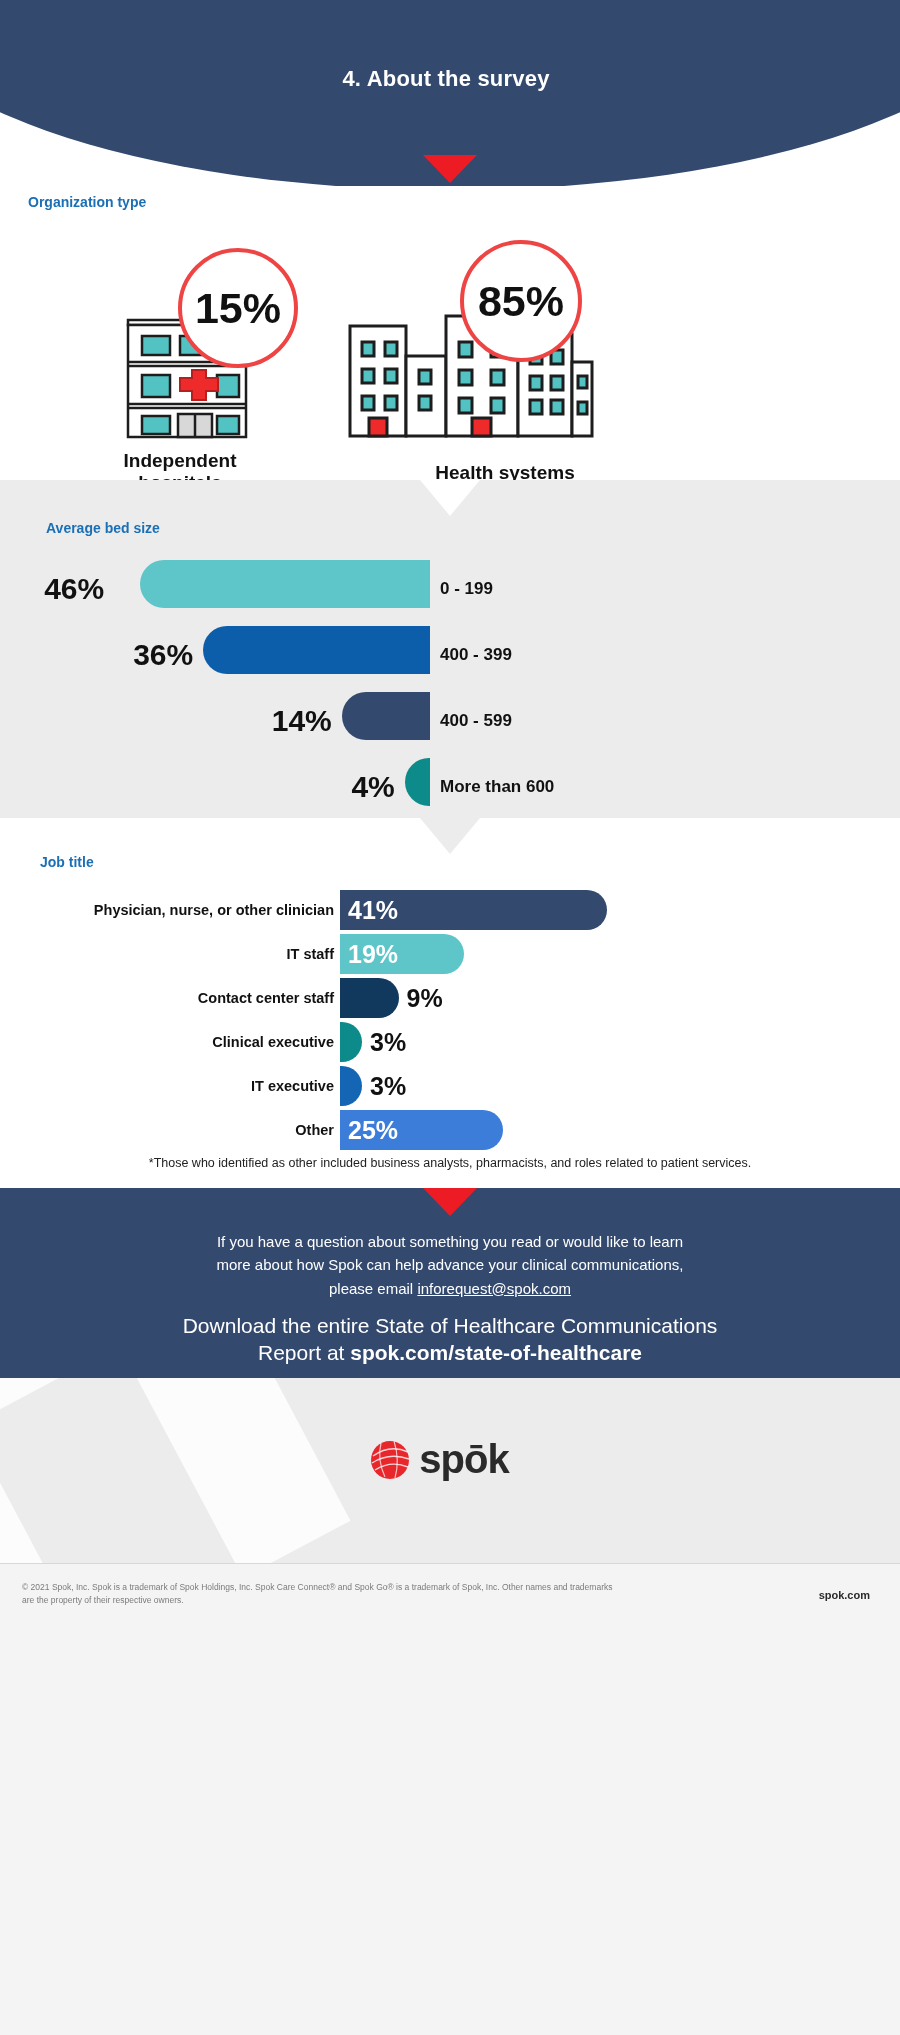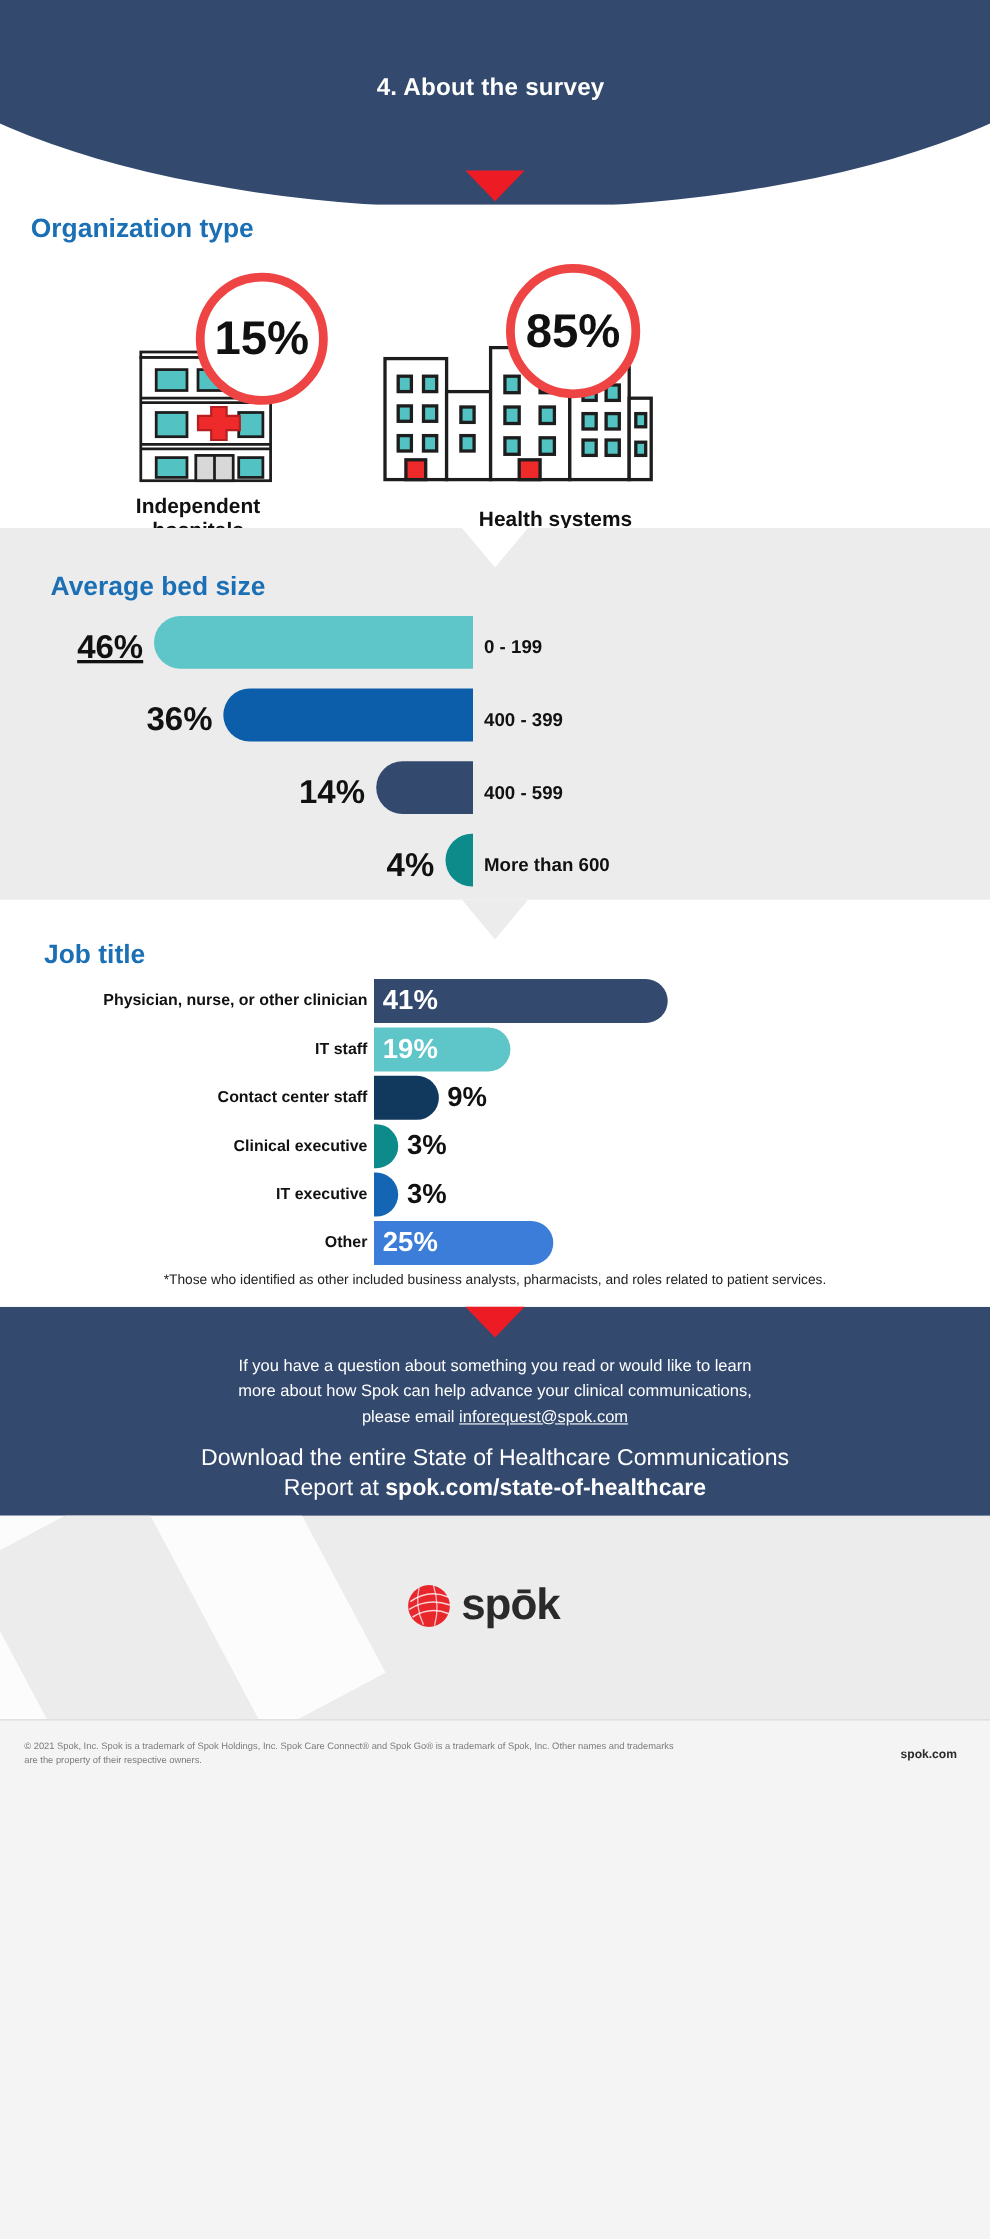--- a/index.html
+++ b/index.html
@@ -33,31 +33,31 @@
     width:0; height:0;
     border-left:27px solid transparent;
     border-right:27px solid transparent;
     border-top:28px solid #ed1c24;
   }
   .tri-red.h { top:155px; }
 
   
   .sec-org { position:absolute; top:186px; left:0; width:900px; height:294px; background:#ffffff; }
   .sec-title {
-    color:#1a6fb5; font-size:24px; font-weight:bold;
+    color:#1a6fb5; font-size:14px; font-weight:bold;
   }
   .org-title { position:absolute; top:8px; left:28px; }
 
   .org-block { position:absolute; top:46px; left:0; width:900px; height:250px; }
 
   .pct-circle {
     position:absolute;
     border-radius:50%;
     background:#ffffff;
-    border:8px solid #ef4444;
+    border:4px solid #ef4444;
     display:flex; align-items:center; justify-content:center;
     color:#111111; font-weight:bold;
     z-index:5;
   }
   .pct-15 { left:178px; top:16px; width:120px; height:120px; font-size:43px; }
   .pct-85 { left:460px; top:8px; width:122px; height:122px; font-size:43px; }
 
   .org-label {
     position:absolute; text-align:center;
     font-size:19px; font-weight:bold; color:#111111; line-height:1.18;
@@ -253,21 +253,21 @@
       <div class="org-label label-health">Health systems</div>
     </div>
   </div>
 
   <div class="sec-bed">
     <div class="notch notch-white"></div>
     <div class="sec-title bed-title">Average bed size</div>
     <div class="bed-rows">
         <div class="bed-row">
           <div class="bed-bar" style="left: 140.2px; width: 289.8px; background: rgb(94, 197, 200);"></div>
-          <div class="bed-pct" style="left: 44.2px; width: 86px; text-align: right; right: auto; text-decoration: underline;">46%</div>
+          <div class="bed-pct" style="left: 44.2px; width: 86px; right: auto;">46%</div>
           <div class="bed-cat">0 - 199</div>
         </div>
         <div class="bed-row">
           <div class="bed-bar" style="left: 203.2px; width: 226.8px; background: rgb(13, 94, 170);"></div>
           <div class="bed-pct" style="left: 107.2px; width: 86px; text-align: right; right: auto;">36%</div>
           <div class="bed-cat">400 - 399</div>
         </div>
         <div class="bed-row">
           <div class="bed-bar" style="left: 341.8px; width: 88.2px; background: rgb(51, 73, 110);"></div>
           <div class="bed-pct" style="left: 245.8px; width: 86px; text-align: right; right: auto;">14%</div>

